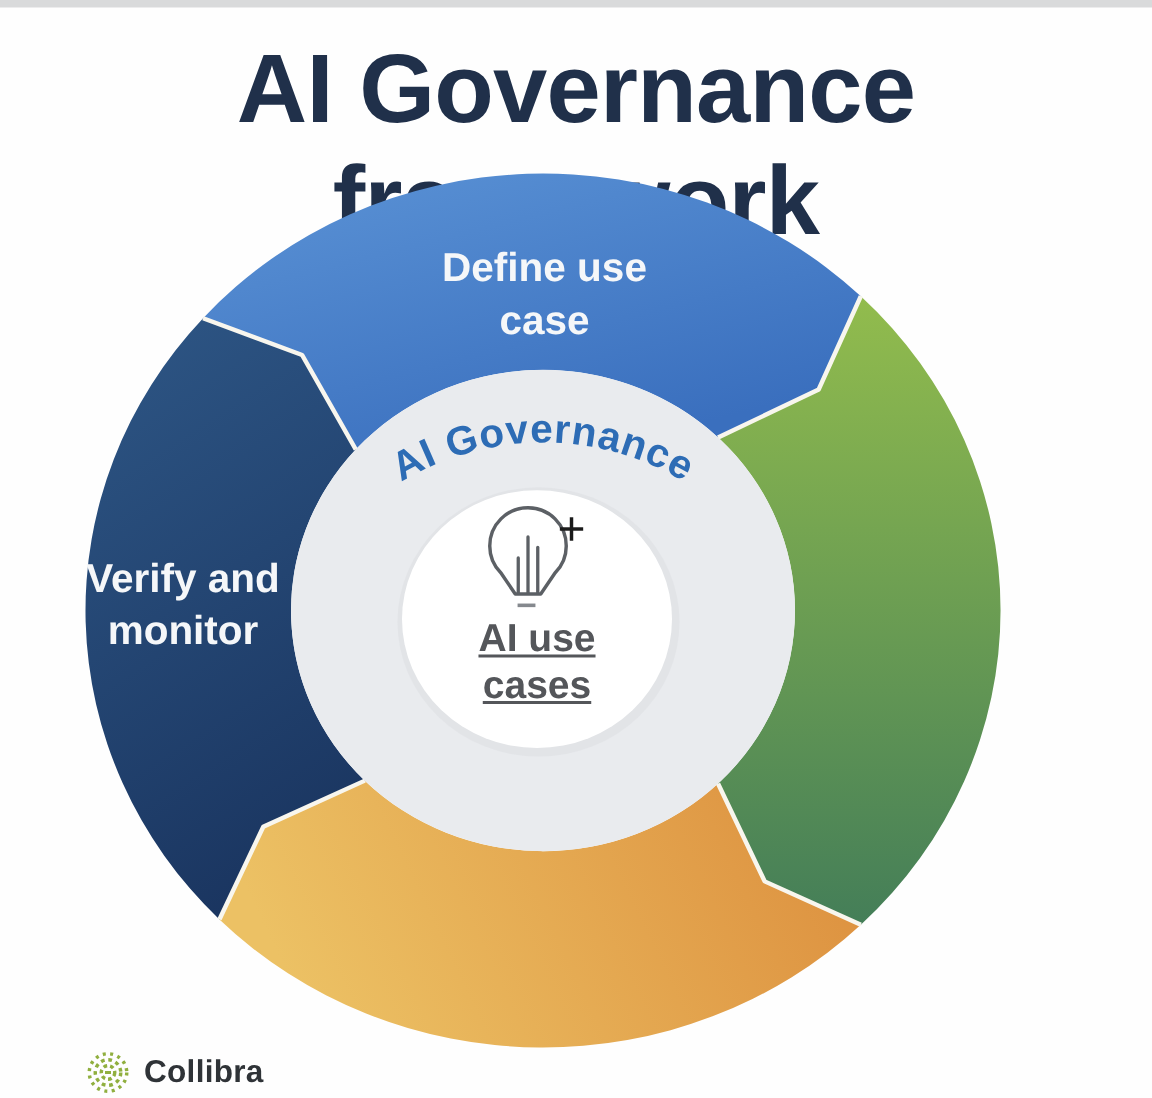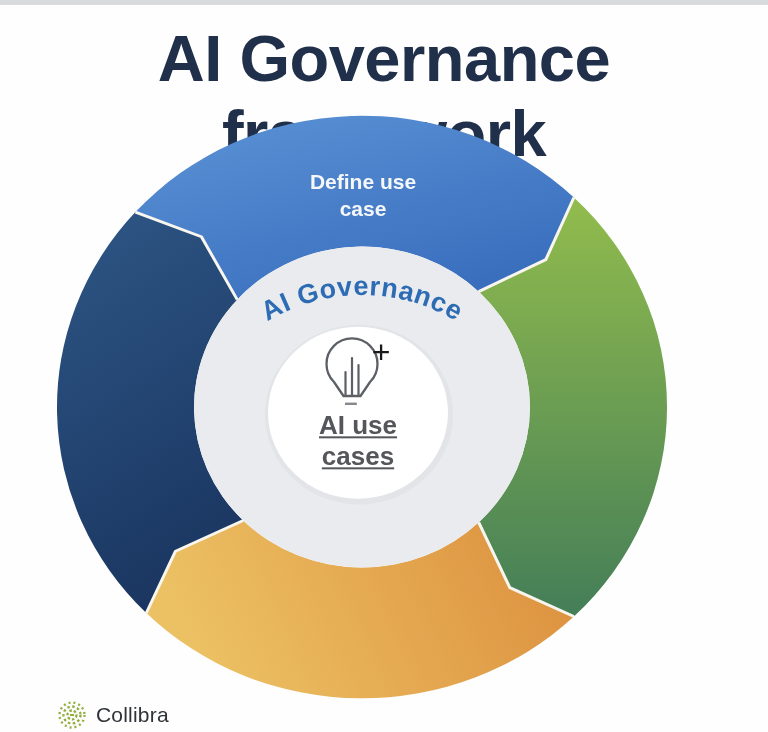--- a/index.html
+++ b/index.html
@@ -15,37 +15,37 @@
   .page-title{
     position:absolute;top:21px;left:0;width:768px;
     text-align:center;margin:0;
     font-size:65px;font-weight:700;letter-spacing:-.5px;
     color:#20304a;
   }
   .diagram-wrap{position:absolute;top:0;left:0;width:768px;height:732px;}
   svg{display:block;}
   .seg-label{
     position:absolute;transform:translate(-50%,-50%);
-    color:#f5f7f9;font-weight:700;font-size:21px;line-height:1.28;
+    color:#f5f7f9;font-weight:700;font-size:27px;line-height:1.28;
     text-align:center;white-space:pre-line;pointer-events:none;
   }
   .hub-label{
     position:absolute;transform:translate(-50%,-50%);
     color:#54565a;font-weight:700;font-size:26px;line-height:1.18;
     text-align:center;white-space:pre-line;text-decoration:underline;
   }
   .ring-text{
     font-size:27px;font-weight:700;letter-spacing:.6px;
   }
   .footer{
     position:absolute;left:57px;top:699px;height:32px;
     display:flex;align-items:center;gap:9px;
   }
   .brand-name{
-    font-size:21px;font-weight:400;color:#2f3337;letter-spacing:.2px;
+    font-size:21px;font-weight:700;color:#2f3337;letter-spacing:.2px;
   }
 </style>
 </head>
 <body>
 
 <div class="top-strip"></div>
 
 <h1 class="page-title">AI Governance framework</h1>
 
 <div class="diagram-wrap">
@@ -101,20 +101,22 @@
       <path d="M 345.5 372 V 395" stroke-width="2.2"></path>
       <path d="M 352 358 V 395" stroke-width="2.2"></path>
       <path d="M 358.5 365 V 395" stroke-width="2.2"></path>
     </g>
     <text x="381" y="363" text-anchor="middle" font-size="32" font-weight="300" fill="#1a1a1a">+</text>
     <text x="351" y="410" text-anchor="middle" font-size="24" font-weight="700" fill="#85898e">–</text>
   </svg>
 
   <div class="seg-label" style="left:363px;top:196px;">Define use
 case</div>
+  <div class="seg-label" style="left:122px;top:403px;">Verify and
+monitor</div>
 
   <div class="hub-label" style="left:358px;top:441px;">AI use
 cases</div>
 </div>
 
 <div class="footer">
   <svg width="30" height="30" viewBox="0 0 30 30">
     <g stroke="#90af3f" fill="none" stroke-width="2.3">
       <circle cx="15" cy="15" r="4.5" stroke-dasharray="2.5 2"></circle>
       <circle cx="15" cy="15" r="8.5" stroke-dasharray="2.5 2.5"></circle>

